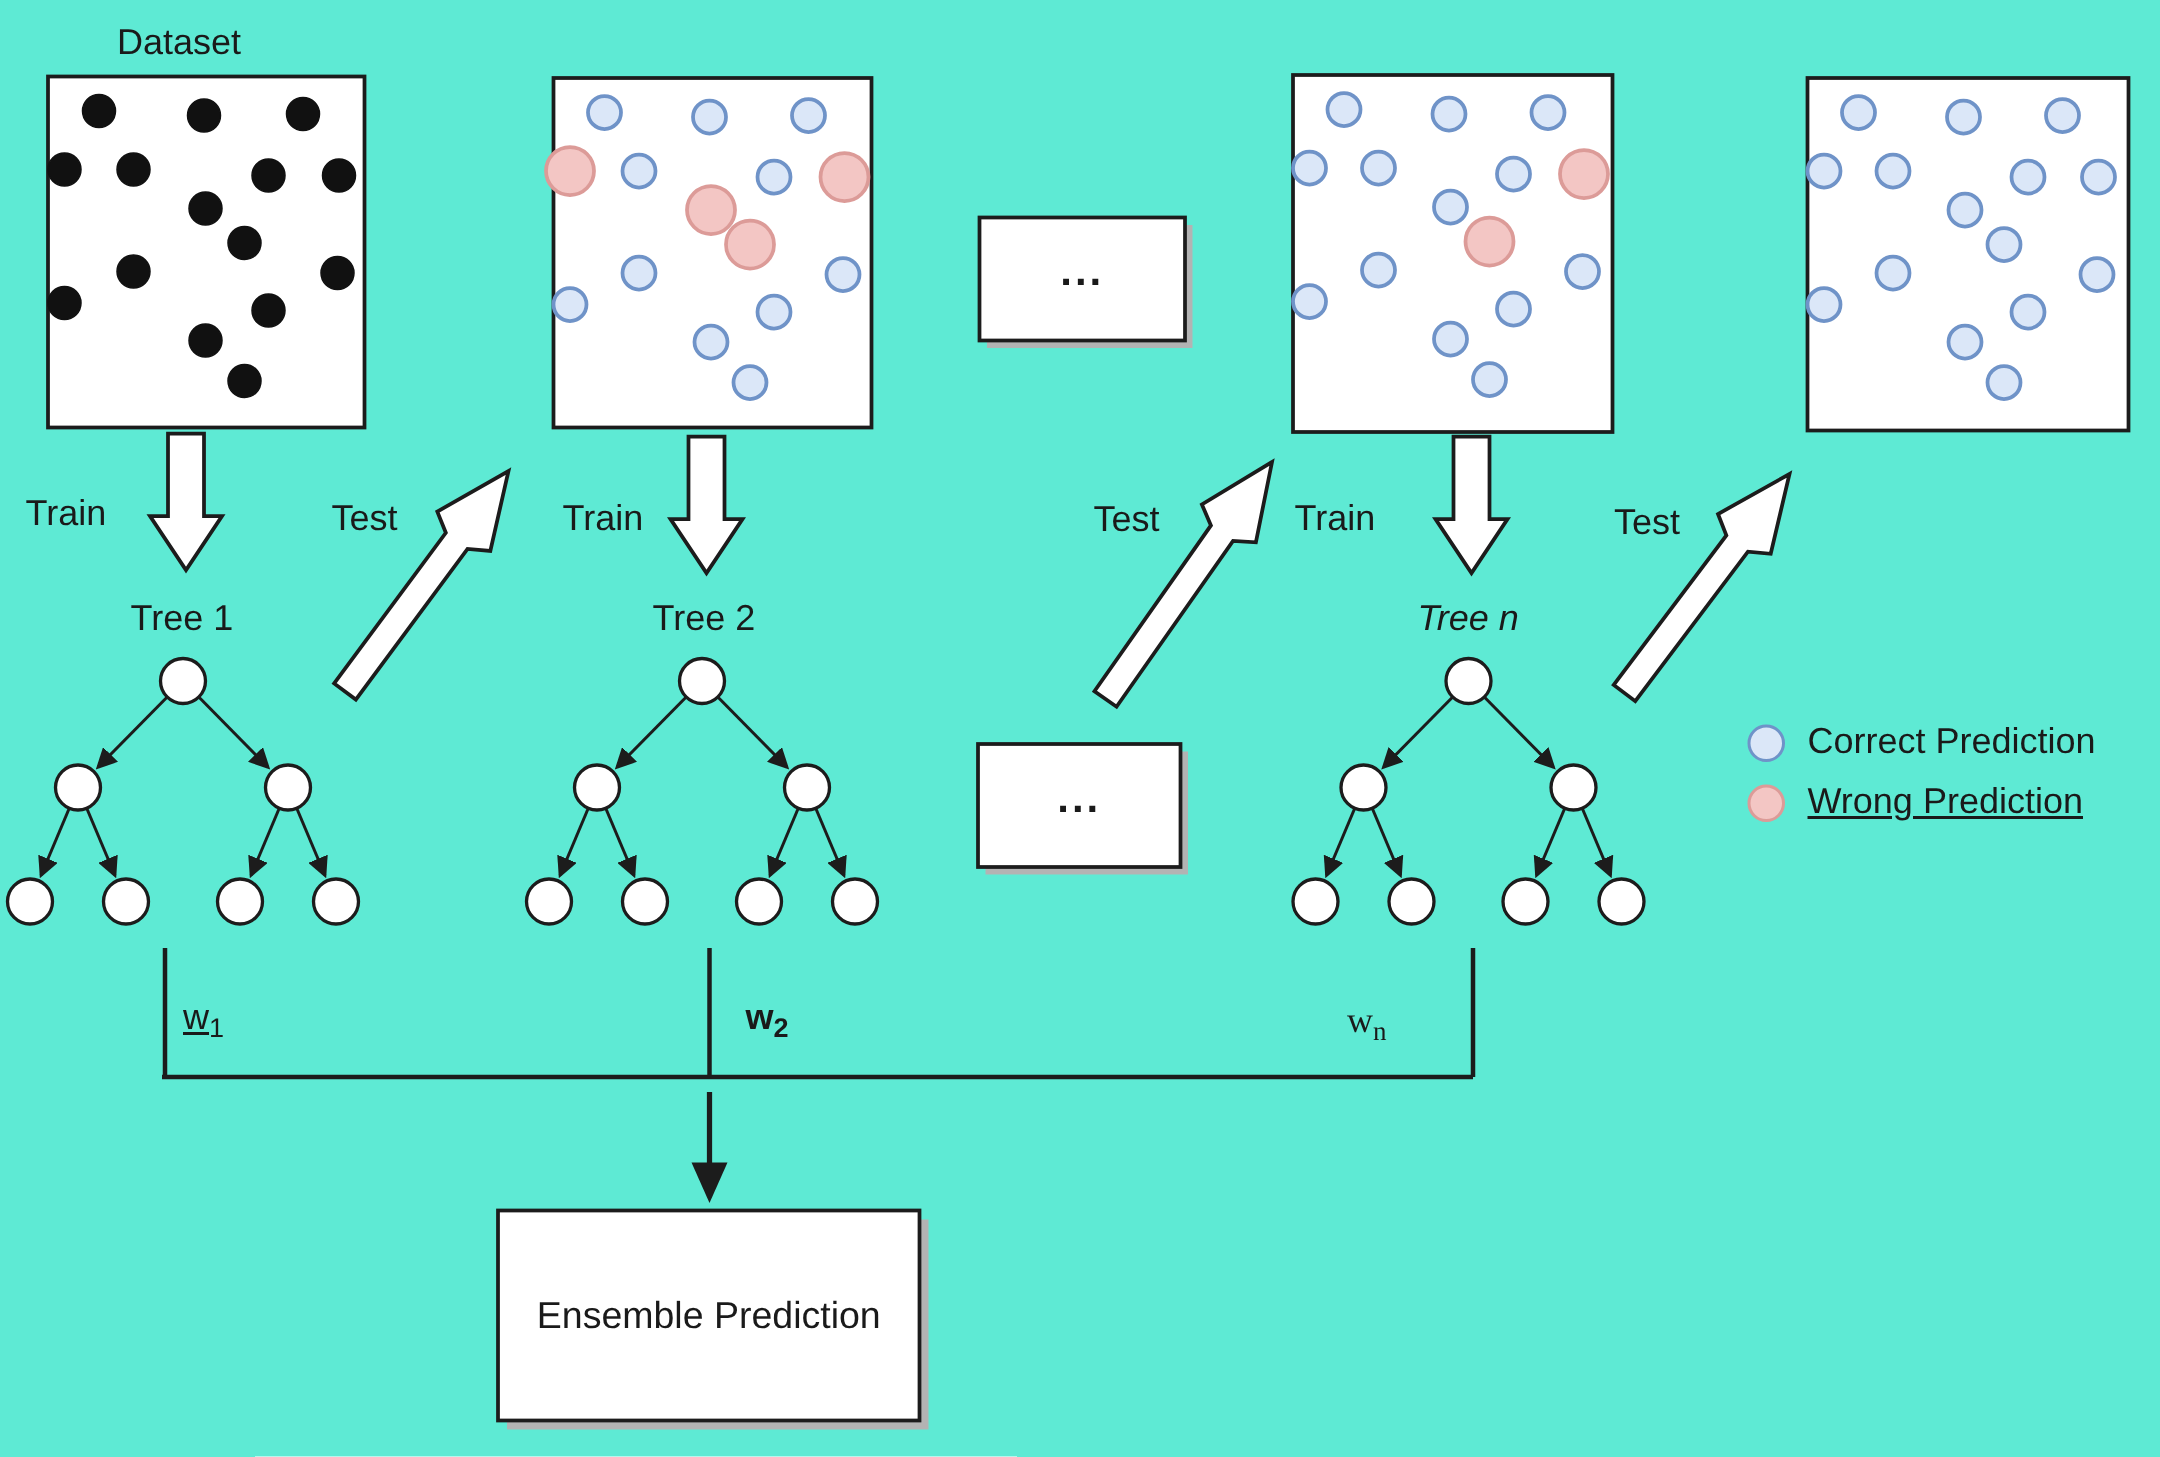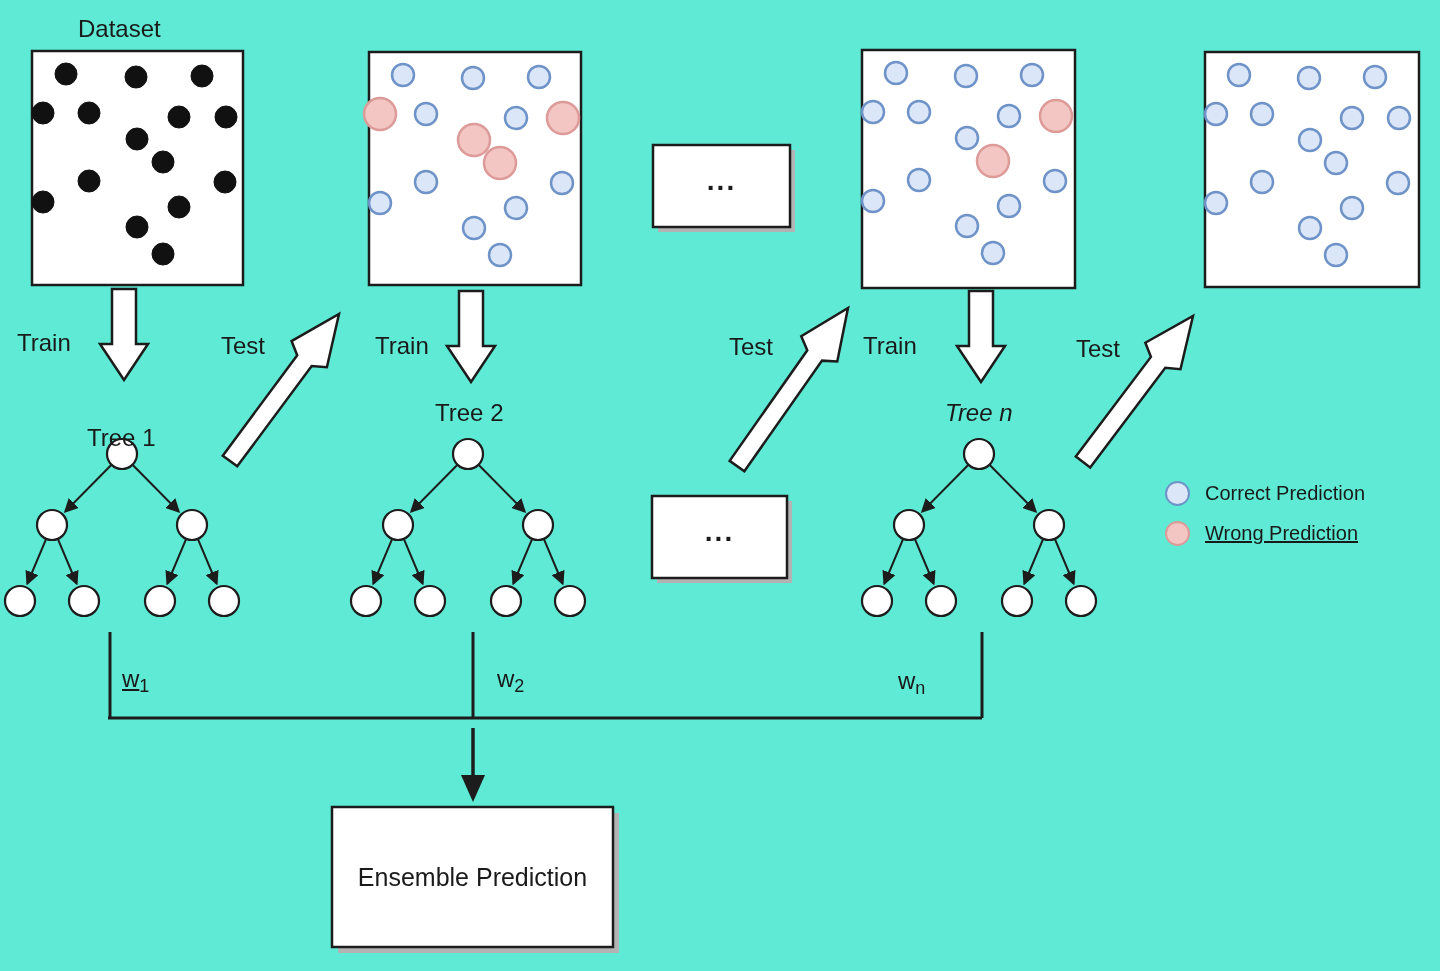--- a/index.html
+++ b/index.html
@@ -36,21 +36,21 @@
     position:absolute;
     display:flex;align-items:center;gap:15px;
   }
   .legend-dot{
     width:21px;height:21px;border-radius:50%;
     border:2.5px solid #000;
     flex:0 0 auto;
   }
   .legend-dot.correct{background:var(--correct-fill);border-color:var(--correct-stroke);}
   .legend-dot.wrong{background:var(--wrong-fill);border-color:var(--wrong-stroke);}
-  .legend-row .lbl-text{font-size:20px;color:#1a1a1a;white-space:nowrap;text-align:right;}
+  .legend-row .lbl-text{font-size:24px;color:#1a1a1a;white-space:nowrap;text-align:right;}
 </style>
 </head>
 <body>
 
 <div class="canvas">
 
   <svg id="diagram-svg" width="1440" height="971" viewBox="0 0 1440 971">
       <defs>
         <marker id="ah" viewBox="0 0 10 10" refX="8.5" refY="5" markerWidth="7" markerHeight="7" orient="auto">
           <path d="M0,0 L10,5 L0,10 Z" fill="#1c1c1c"></path>
@@ -182,34 +182,34 @@
   <div class="lbl" style="left:78px;top:16px;">Dataset</div>
 
   <div class="lbl" style="left:17px;top:330px;">Train</div>
   <div class="lbl" style="left:375px;top:333px;">Train</div>
   <div class="lbl" style="left:863px;top:333px;">Train</div>
 
   <div class="lbl" style="left:221px;top:333px;">Test</div>
   <div class="lbl" style="left:729px;top:334px;">Test</div>
   <div class="lbl" style="left:1076px;top:336px;">Test</div>
 
-  <div class="lbl" style="left:87px;top:400px;margin-top:25px;">Tree 1</div>
+  <div class="lbl" style="left:87px;top:400px;">Tree 1</div>
   <div class="lbl" style="left:435px;top:400px;text-align:right;">Tree 2</div>
   <div class="lbl" style="left:945px;top:400px;font-style:italic;">Tree n</div>
 
   <div class="ellipsis-txt" style="left:653px;top:145px;width:137px;height:82px;">
     <span>...</span>
   </div>
   <div class="ellipsis-txt" style="left:652px;top:496px;width:135px;height:82px;">
     <span>...</span>
   </div>
 
   <div class="lbl wlbl" style="left:122px;top:666px;text-decoration:underline;"><span>w</span><sub>1</sub></div>
-  <div class="lbl wlbl" style="left:497px;top:666px;"><span>w</span><sub>2</sub></div>
-  <div class="lbl wlbl" style="left:898px;top:668px;"><span>w</span><sub>n</sub></div>
+  <div class="lbl wlbl" style="left:497px;top:666px;font-weight:bold;"><span>w</span><sub>2</sub></div>
+  <div class="lbl wlbl" style="left:898px;top:668px;font-family:Liberation Serif, serif;"><span>w</span><sub>n</sub></div>
 
   <div class="ensemble-lbl" style="left:332px;top:807px;width:281px;height:140px;">Ensemble Prediction</div>
 
   <div class="legend-row" style="left:1165px;top:481px;">
     <span class="legend-dot correct"></span>
     <span class="lbl-text">Correct Prediction</span>
   </div>
   <div class="legend-row" style="left:1165px;top:521px;text-decoration:underline;">
     <span class="legend-dot wrong"></span>
     <span class="lbl-text">Wrong Prediction</span>

